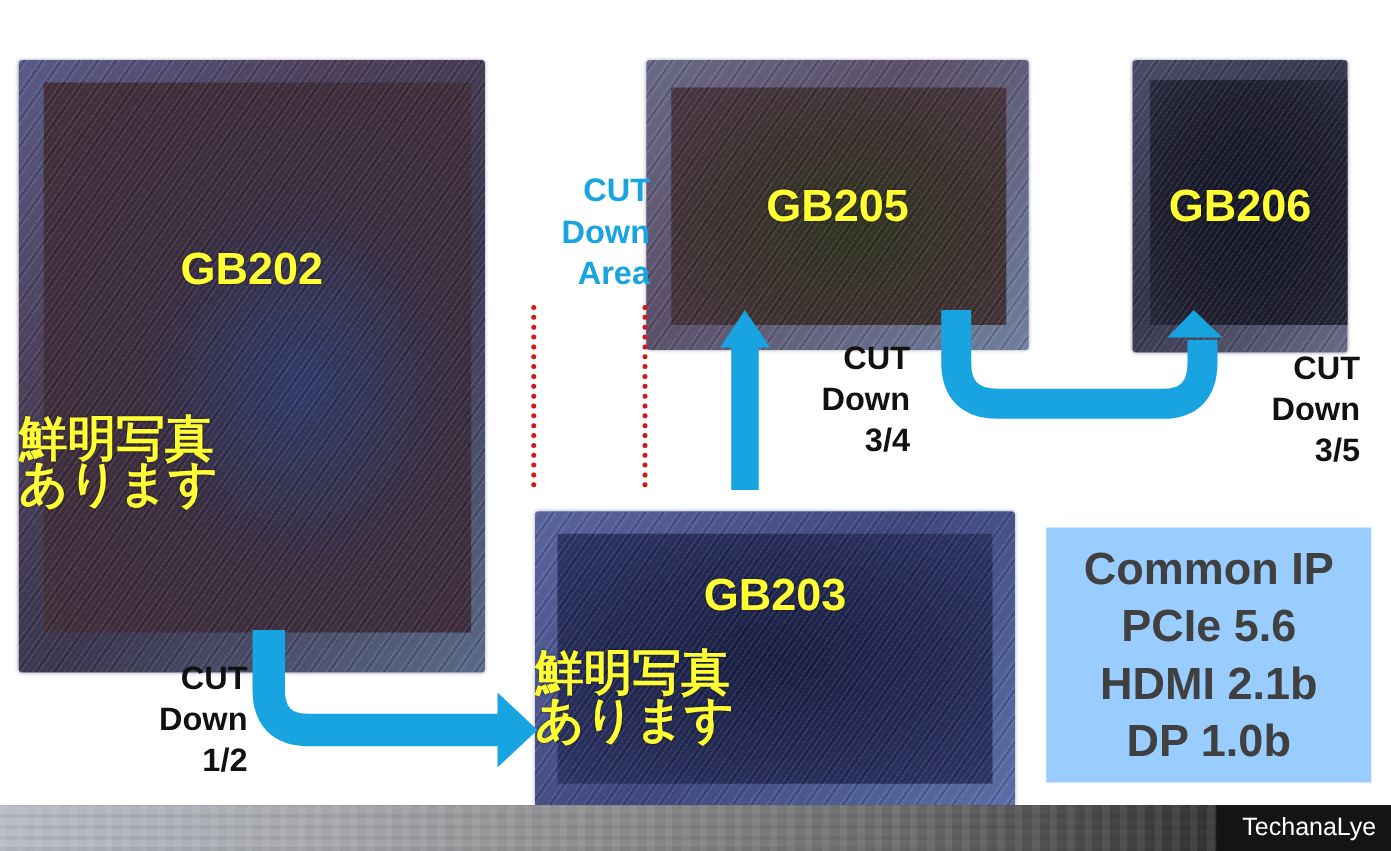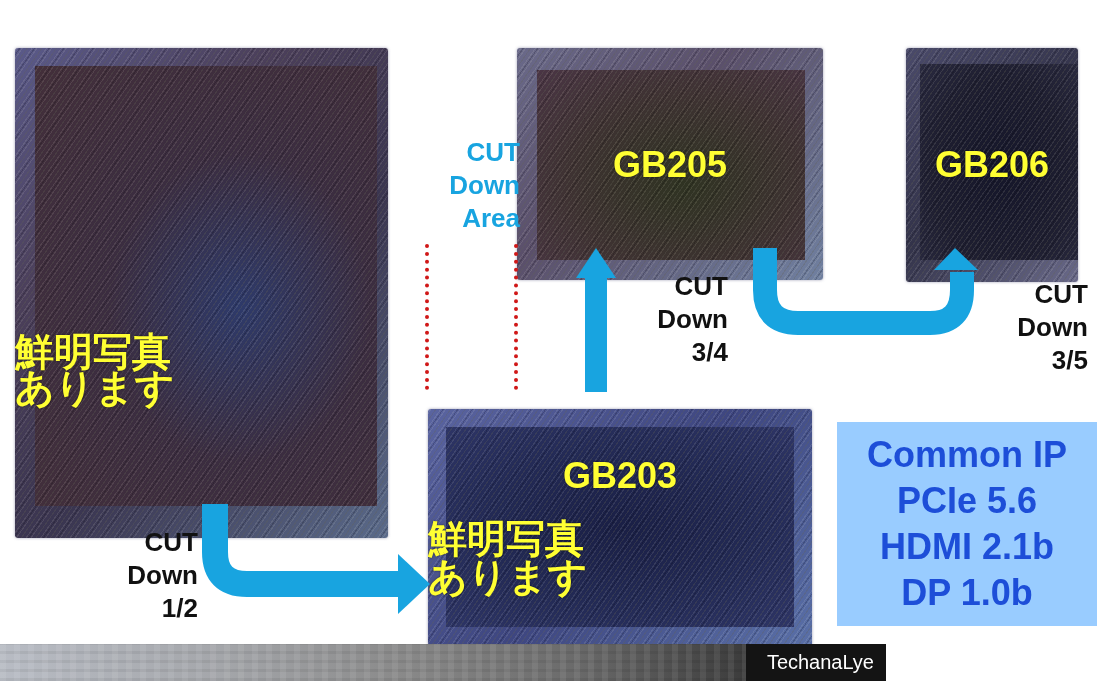--- a/index.html
+++ b/index.html
@@ -84,25 +84,25 @@
     position: absolute;
     left: 837px; top: 422px; width: 260px; height: 204px;
     background: #99ccff;
     text-align: center;
     padding-top: 10px;
   }
   .ip-line {
     font-weight: bold;
     font-size: 36px;
     line-height: 46px;
-    color: #1d4ed8;
+    color: #404040;
   }
 
   .footer {
-    position: absolute; left: 0; top: 644px; width: 886px; height: 37px;
+    position: absolute; left: 0; top: 644px; width: 1113px; height: 37px;
     background: linear-gradient(90deg, #b8bcc4 0%, #a4a6aa 25%, #8a8a8a 45%, #6a6a6a 65%, #3a3a3a 85%, #1a1a1a 100%);
     overflow: hidden;
   }
   .footer .chips {
     position: absolute; inset: 0;
     background-image:
       repeating-linear-gradient(90deg, rgba(255,255,255,0.12) 0px, rgba(255,255,255,0.12) 6px, transparent 6px, transparent 14px),
       repeating-linear-gradient(0deg, rgba(0,0,0,0.10) 0px, rgba(0,0,0,0.10) 3px, transparent 3px, transparent 9px);
     opacity: 0.6;
   }
@@ -116,20 +116,21 @@
   }
 
   svg.arrows { position: absolute; left: 0; top: 0; }
 </style>
 </head>
 <body>
 
 <div class="die" id="gb202">
   <div class="inner"></div>
   <div class="hatch"></div>
+  <div class="die-label" style="top:146px;">GB202</div>
   <div class="die-note" style="top:286px;">鮮明写真</div>
   <div class="die-note" style="top:322px;">あります</div>
 </div>
 
 <div class="die" id="gb205">
   <div class="inner"></div>
   <div class="hatch"></div>
   <div class="die-label" style="top:96px;">GB205</div>
 </div>
 

